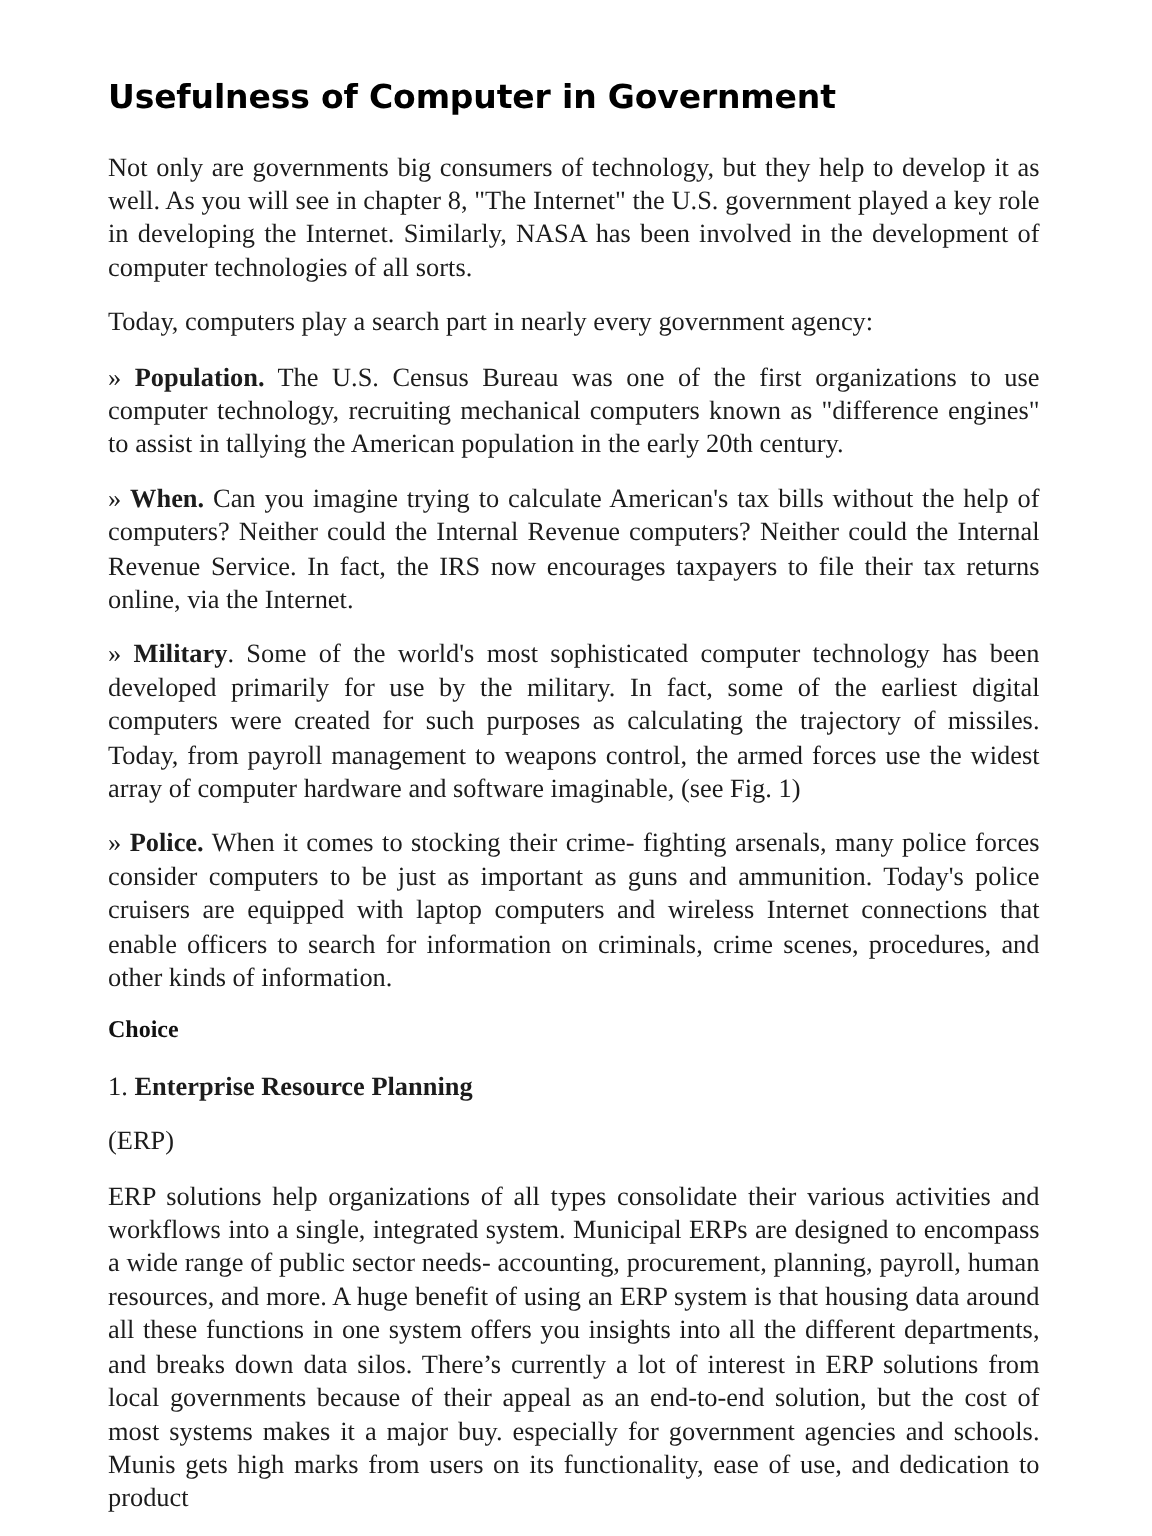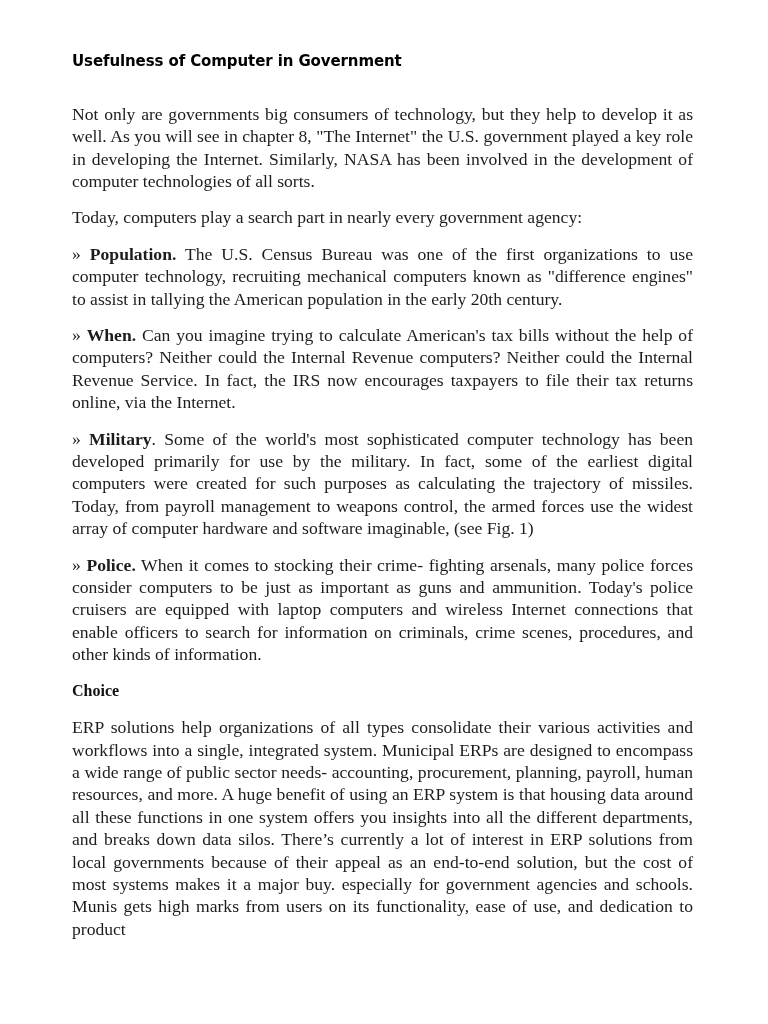--- a/index.html
+++ b/index.html
@@ -18,25 +18,25 @@
   .page {
     box-sizing: border-box;
     width: 768px;
     height: 1024px;
     padding: 52px 63px 0 72px;
     background: #ffffff;
   }
   .doc-title {
     font-family: "DejaVu Sans", "Liberation Sans", sans-serif;
     font-weight: bold;
-    font-size: 15px;
+    font-size: 22px;
     line-height: 1.25;
     letter-spacing: -0.1px;
     color: #000000;
-    margin: 0 0 32px 0;
+    margin: 0 0 20px 0;
     text-align: left;
   }
   p.body-para {
     font-size: 17.6px;
     line-height: 22.4px;
     text-align: justify;
     text-justify: inter-word;
     margin: 0 12px 14px 0;
     color: #1c1c1c;
     hyphens: none;
@@ -94,17 +94,19 @@
   <p class="body-para"><span class="guillemet">»</span> <span class="lead">Population.</span> <span>The U.S. Census Bureau was one of the first organizations to use computer technology, recruiting mechanical computers known as "difference engines" to assist in tallying the American population in the early 20th century.</span></p>
 
   <p class="body-para"><span class="guillemet">»</span> <span class="lead">When.</span> <span>Can you imagine trying to calculate American's tax bills without the help of computers? Neither could the Internal Revenue computers? Neither could the Internal Revenue Service. In fact, the IRS now encourages taxpayers to file their tax returns online, via the Internet.</span></p>
 
   <p class="body-para"><span class="guillemet">»</span> <span class="lead">Military</span><span>. Some of the world's most sophisticated computer technology has been developed primarily for use by the military. In fact, some of the earliest digital computers were created for such purposes as calculating the trajectory of missiles. Today, from payroll management to weapons control, the armed forces use the widest array of computer hardware and software imaginable, (see Fig. 1)</span></p>
 
   <p class="body-para"><span class="guillemet">»</span> <span class="lead">Police.</span> <span>When it comes to stocking their crime- fighting arsenals, many police forces consider computers to be just as important as guns and ammunition. Today's police cruisers are equipped with laptop computers and wireless Internet connections that enable officers to search for information on criminals, crime scenes, procedures, and other kinds of information.</span></p>
 
   <h2 class="sub-head">Choice</h2>
 
+  <p class="numbered-head"><span class="num">1.</span> <span class="title">Enterprise Resource Planning</span></p>
 
+  <p class="plain-line">(ERP)</p>
 
   <p class="body-para">ERP solutions help organizations of all types consolidate their various activities and workflows into a single, integrated system. Municipal ERPs are designed to encompass a wide range of public sector needs- accounting, procurement, planning, payroll, human resources, and more. A huge benefit of using an ERP system is that housing data around all these functions in one system offers you insights into all the different departments, and breaks down data silos. There’s currently a lot of interest in ERP solutions from local governments because of their appeal as an end-to-end solution, but the cost of most systems makes it a major buy. especially for government agencies and schools. Munis gets high marks from users on its functionality, ease of use, and dedication to product</p>
 
 </div>
 
 </body></html>

